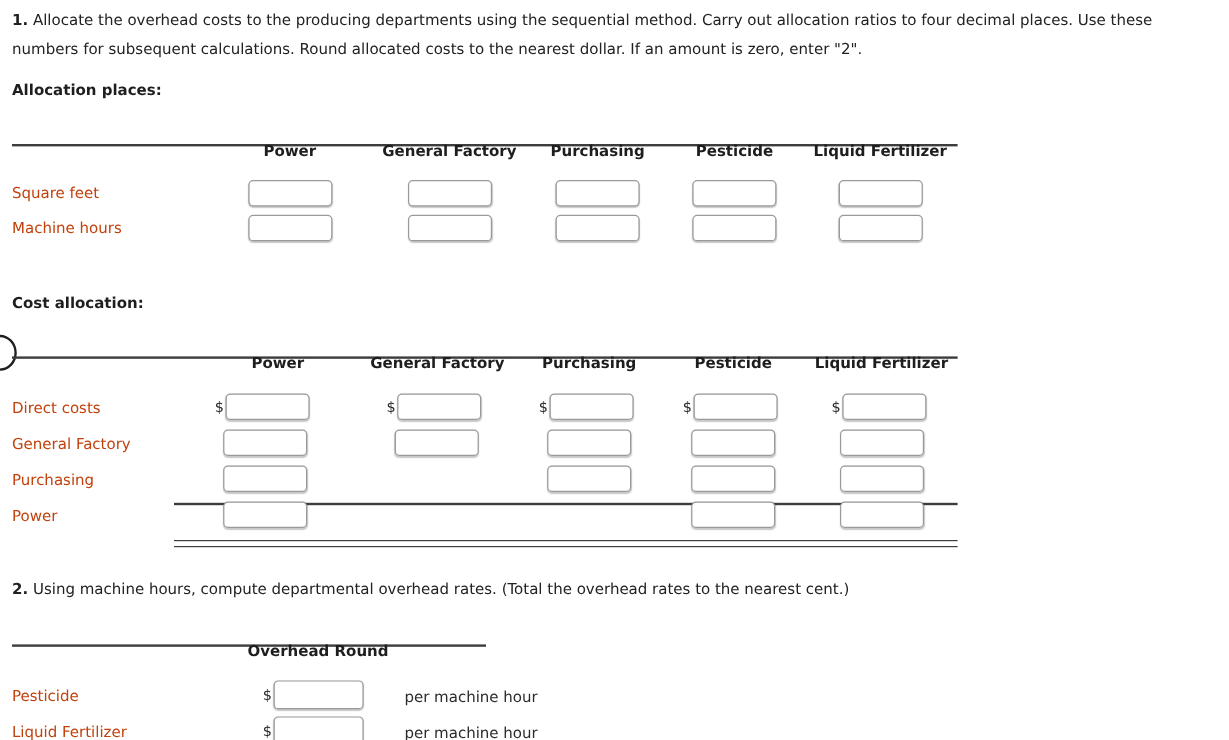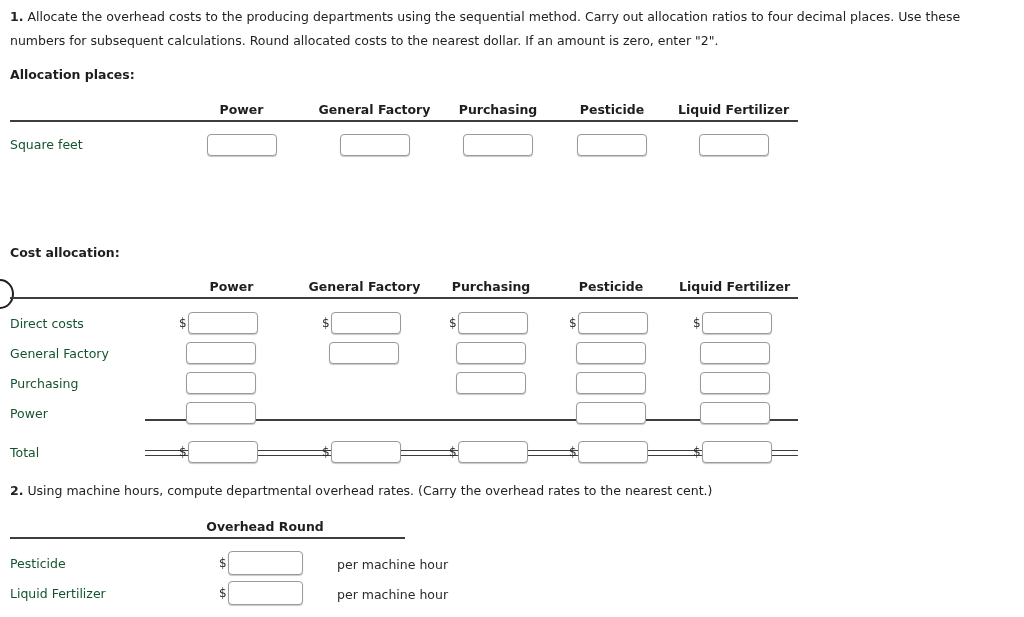--- a/index.html
+++ b/index.html
@@ -30,37 +30,38 @@
     position: absolute;
     font-size: 12.5px;
     font-weight: bold;
     color: #1e1e1e;
   }
 
   
   .tbl {
     position: absolute;
     border-collapse: collapse;
+    margin-top: 16px;
   }
   .tbl td, .tbl th {
     padding: 0;
     margin: 0;
     vertical-align: middle;
   }
   .col-head {
     font-size: 12.5px;
     font-weight: bold;
     color: #1e1e1e;
     text-align: center;
     height: 26px;
     white-space: nowrap;
   }
   .row-label {
     font-size: 12.5px;
-    color: #14532d;
+    color: #c2410c;
     white-space: nowrap;
     text-align: left;
   }
 
   
   .rule {
     position: absolute;
     background: #4a4a4a;
     height: 1px;
   }
@@ -168,20 +169,48 @@
             <input class="inbox" value="" style="">
           </div>
       </td>
       <td>
         <div class="cellwrap">
             <input class="inbox" value="" style="">
           </div>
       </td>
     </tr>
 
+    <tr style="height:29px;">
+      <td class="row-label">Machine hours</td>
+      <td>
+        <div class="cellwrap">
+            <input class="inbox" value="" style="">
+          </div>
+      </td>
+      <td>
+        <div class="cellwrap">
+            <input class="inbox" value="" style="">
+          </div>
+      </td>
+      <td>
+        <div class="cellwrap">
+            <input class="inbox" value="" style="">
+          </div>
+      </td>
+      <td>
+        <div class="cellwrap">
+            <input class="inbox" value="" style="">
+          </div>
+      </td>
+      <td>
+        <div class="cellwrap">
+            <input class="inbox" value="" style="">
+          </div>
+      </td>
+    </tr>
 
   </tbody>
 </table>
 
 <div class="section-head" style="left:10px; top:245px;text-align:right;">Cost allocation:</div>
 
 <div class="left-arc"></div>
 
 <div class="rule thick" style="left:10px; top:297px; width:788px;"></div>
 <div class="rule thick" style="left:145px; top:419px; width:653px;"></div>
@@ -309,59 +338,26 @@
         <div class="cellwrap with-dollar" style="padding-left:29px;">
           <input class="inbox" value="" style="">
         </div>
       </td>
     </tr>
 
     <tr style="height:9px;">
         <td colspan="6"></td>
       </tr>
 
-    <tr style="height:30px;">
-      <td class="row-label">Total</td>
-      <td>
-        <div class="cellwrap with-dollar" style="padding-left:14px;">
-          <span class="dollar">$</span>
-          <input class="inbox" value="" style="">
-        </div>
-      </td>
-      <td>
-        <div class="cellwrap with-dollar" style="padding-left:24px;">
-          <span class="dollar">$</span>
-          <input class="inbox" value="" style="">
-        </div>
-      </td>
-      <td>
-        <div class="cellwrap with-dollar" style="padding-left:18px;">
-          <span class="dollar">$</span>
-          <input class="inbox" value="" style="">
-        </div>
-      </td>
-      <td>
-        <div class="cellwrap with-dollar" style="padding-left:18px;">
-          <span class="dollar">$</span>
-          <input class="inbox" value="" style="">
-        </div>
-      </td>
-      <td>
-        <div class="cellwrap with-dollar" style="padding-left:22px;">
-          <span class="dollar">$</span>
-          <input class="inbox" value="" style="">
-        </div>
-      </td>
-    </tr>
   </tbody>
 </table>
 
 <div class="q-text" style="left:10px; top:479px; width:880px;">
   <span class="q-num">2.</span>
-  <span>Using machine hours, compute departmental overhead rates. (Carry the overhead rates to the nearest cent.)</span>
+  <span>Using machine hours, compute departmental overhead rates. (Total the overhead rates to the nearest cent.)</span>
 </div>
 
 <div class="rule thick" style="left:10px; top:537px; width:395px;"></div>
 
 <table class="tbl" style="left:10px; top:513px;">
   <thead>
     <tr>
       <th class="row-label" style="width:195px;"></th>
       <th class="col-head" style="width:120px;">Overhead Round</th>
       <th style="width:130px;"></th>

